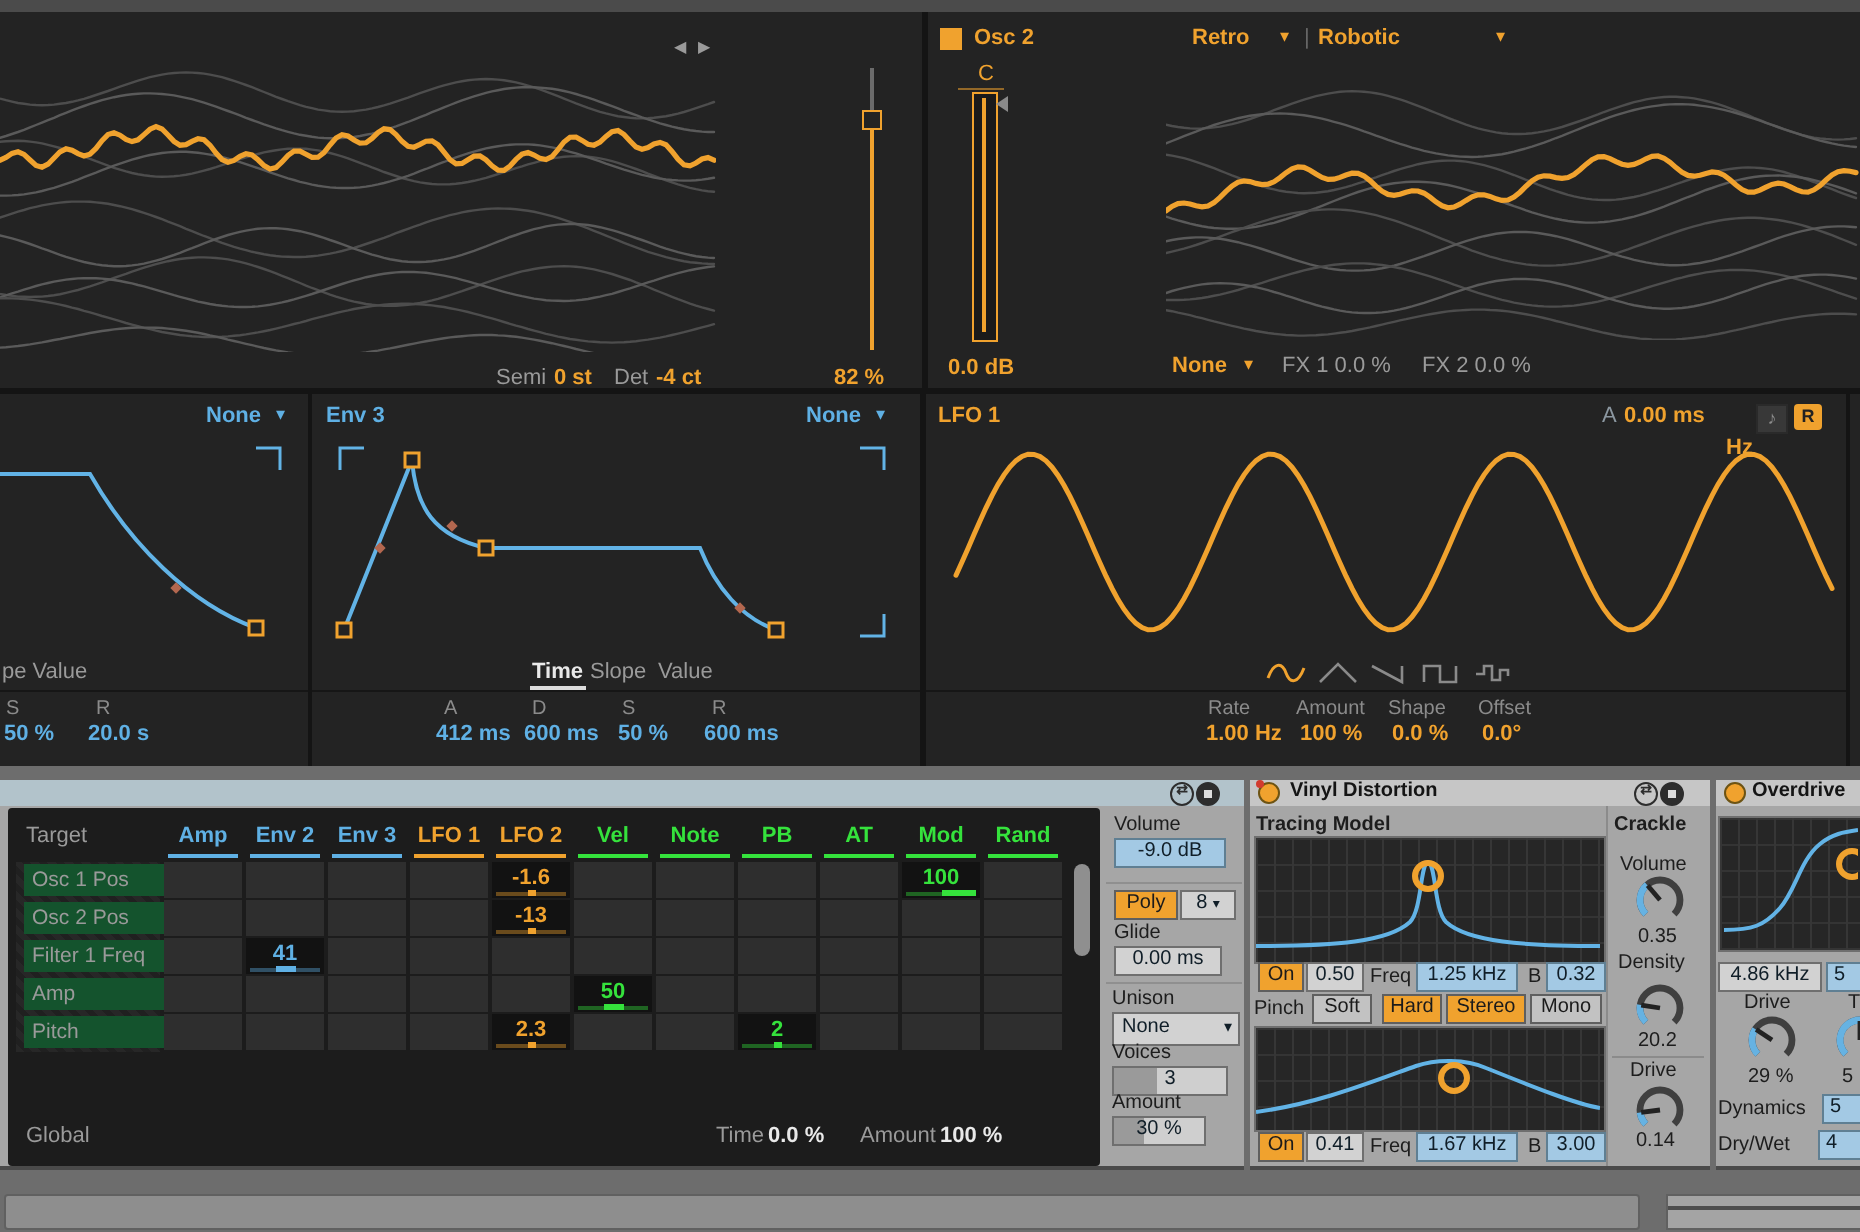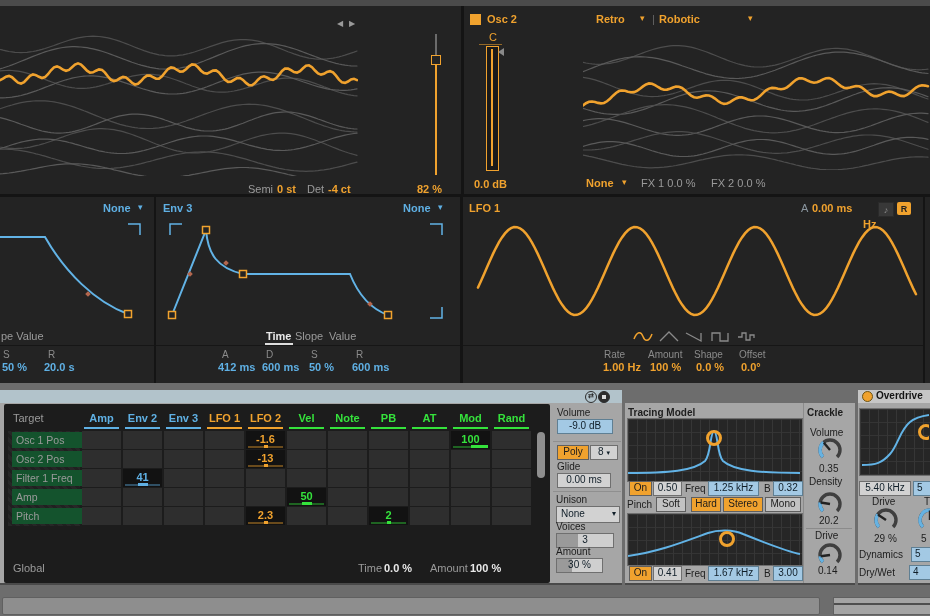--- a/index.html
+++ b/index.html
@@ -336,20 +336,29 @@
     <div class="vbox" style="left:4px;top:103px;width:58px;height:15px;line-height:14px;text-align:left;padding-left:4px">
       <span>None</span>
       <span class="a" style="right:3px;top:0;font-size:8px">▾</span>
     </div>
     <span class="devlabel" style="left:4px;top:118px">Voices</span>
     <div class="vbox" style="left:4px;top:130px;width:56px;background:linear-gradient(to right,#9a9a9a 0 38%,#cfcfcf 38%)"><span>3</span></div>
     <span class="devlabel" style="left:4px;top:143px">Amount</span>
     <div class="vbox" style="left:4px;top:155px;width:45px;background:linear-gradient(to right,#9a9a9a 0 33%,#cfcfcf 33%)"><span>30 %</span></div>
   </div>
 
+  <div class="devbar" style="left:625px;top:390px;width:230px">
+    <span class="led" style="left:4px;top:1px"></span>
+    <span class="a" style="left:3px;top:0;width:4px;height:4px;border-radius:50%;background:#d23b2e"></span>
+    <span class="a" style="left:20px;top:0">Vinyl Distortion</span>
+    <span class="cicon" style="left:192px;top:1px">⇄</span>
+    <span class="cicon save" style="left:205px;top:1px">
+        <i></i>
+      </span>
+  </div>
   <div class="devbody" style="left:625px;width:230px">
     <span class="devlabel b" style="left:3px;top:4px">Tracing Model</span>
     <div class="fxgraph" style="left:2px;top:15px;width:174px;height:62px">
       <svg width="172" height="60" viewBox="0 0 172 60">
         <path d="M0,54 C40,54 66,52 77,42 C83,36 82,13 86,12 C90,13 89,36 95,42 C106,52 134,54 172,54" fill="none" stroke="#62b3e6" stroke-width="2"></path>
         <circle cx="86" cy="19" r="6.5" fill="none" stroke="#f0a22e" stroke-width="3"></circle>
       </svg>
     </div>
     <div class="chip on" style="left:4px;top:78px;width:21px"><span>On</span></div>
     <div class="vbox" style="left:28px;top:78px;width:27px"><span>0.50</span></div>
@@ -405,21 +414,21 @@
     <span class="led" style="left:4px;top:1px"></span>
     <span class="a" style="left:18px;top:0">Overdrive</span>
   </div>
   <div class="devbody" style="left:858px;width:72px">
     <div class="fxgraph" style="left:1px;top:5px;width:71px;height:66px">
       <svg width="69" height="64" viewBox="0 0 69 64">
         <path d="M2,56 C16,56 22,54 30,45 C38,36 40,21 50,13 C56,8 62,7 69,6" fill="none" stroke="#62b3e6" stroke-width="2"></path>
         <circle cx="66" cy="23" r="6.5" fill="none" stroke="#f0a22e" stroke-width="3"></circle>
       </svg>
     </div>
-    <div class="vbox" style="left:1px;top:78px;width:50px"><span>5.40 kHz</span></div>
+    <div class="vbox" style="left:1px;top:78px;width:50px"><span>4.86 kHz</span></div>
     <div class="vbox bluebg" style="left:55px;top:78px;width:17px;text-align:left;padding-left:3px"><span>5</span></div>
     <span class="devlabel" style="left:14px;top:93px">Drive</span>
     <div class="knob" style="left:14px;top:103px"><svg width="28" height="28" viewBox="0 0 28 28">
           <path d="M6.928932188134525,21.071067811865476 A10,10 0 1 1 21.071067811865483,21.07106781186547" fill="none" stroke="#3f3f3f" stroke-width="3.4" stroke-linecap="butt"></path>
           <path d="M6.928932188134525,21.071067811865476 A10,10 0 0 1 5.641926386317298,8.509771820018681" fill="none" stroke="#66b2e2" stroke-width="3.4" stroke-linecap="butt"></path>
           <line x1="14" y1="14" x2="6.059830067001434" y2="8.784283229017749" stroke="#222" stroke-width="2.4"></line>
         </svg></div>
     <span class="devlabel" style="left:16px;top:130px">29 %</span>
     <span class="devlabel" style="left:66px;top:93px">T</span>
     <div class="knob" style="left:58px;top:103px"><svg width="28" height="28" viewBox="0 0 28 28">

